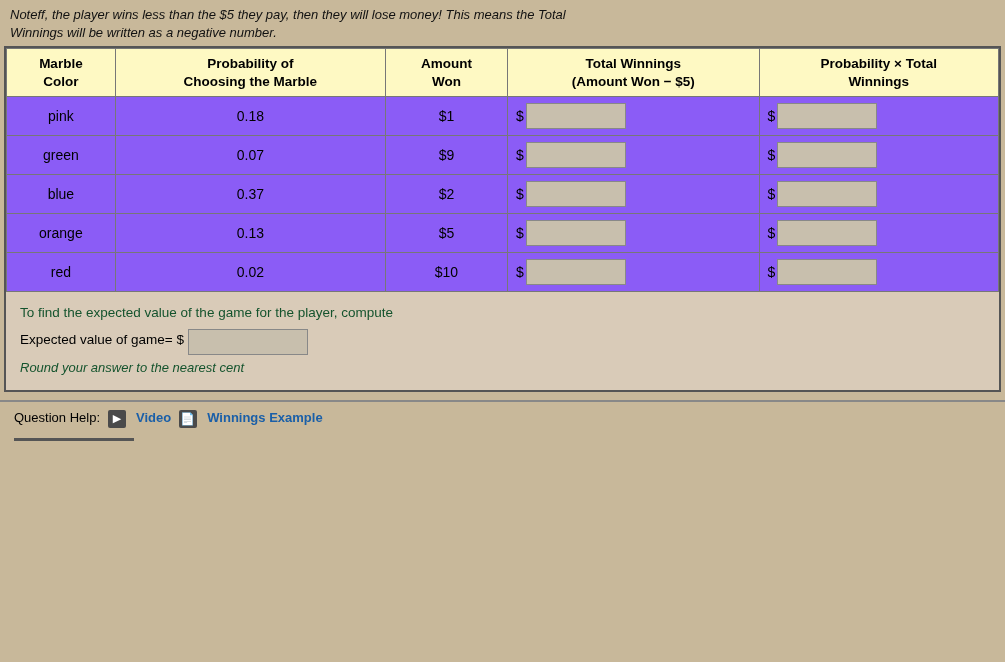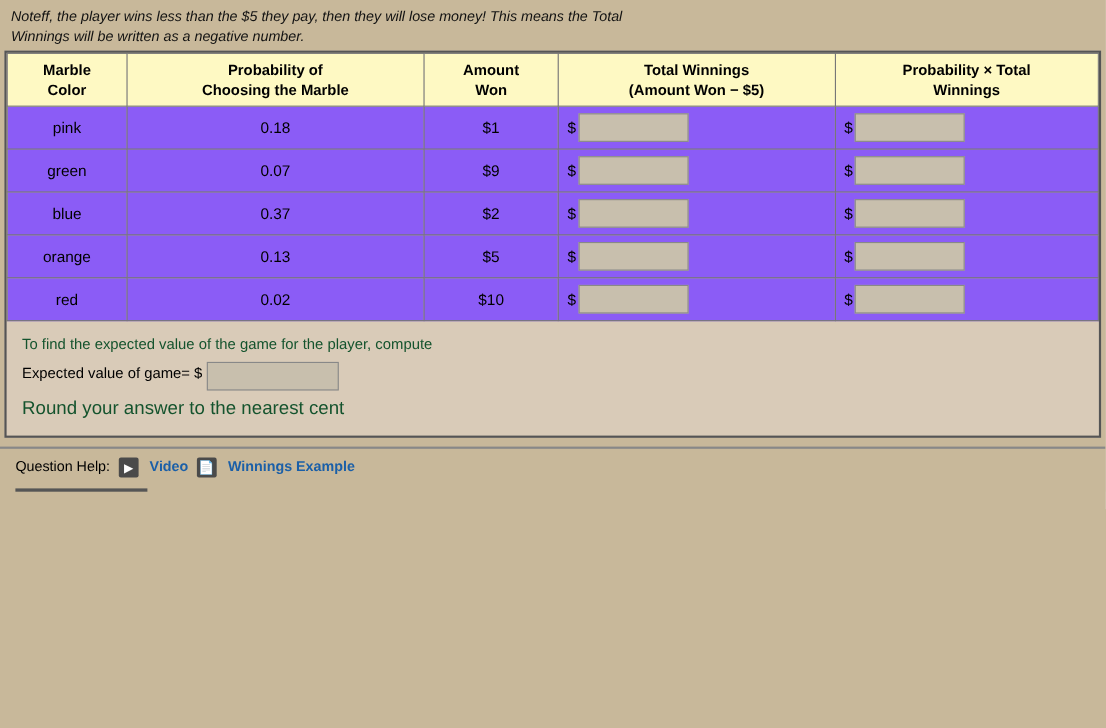--- a/index.html
+++ b/index.html
@@ -107,21 +107,22 @@
       border: 1px solid #888;
       background: #c8bfad;
       height: 26px;
       width: 120px;
       font-size: 14px;
       padding: 2px 4px;
       outline: none;
     }
 
     .round-note {
-      font-size: 17px;
+      font-style: italic;
+      font-size: 13px;
       color: #111;
       margin-top: 2px;
     }
 
     .question-help {
       display: flex;
       gap: 8px;
       padding: 8px 14px 10px 14px;
       font-size: 13px;
       border-top: 2px solid #888;

